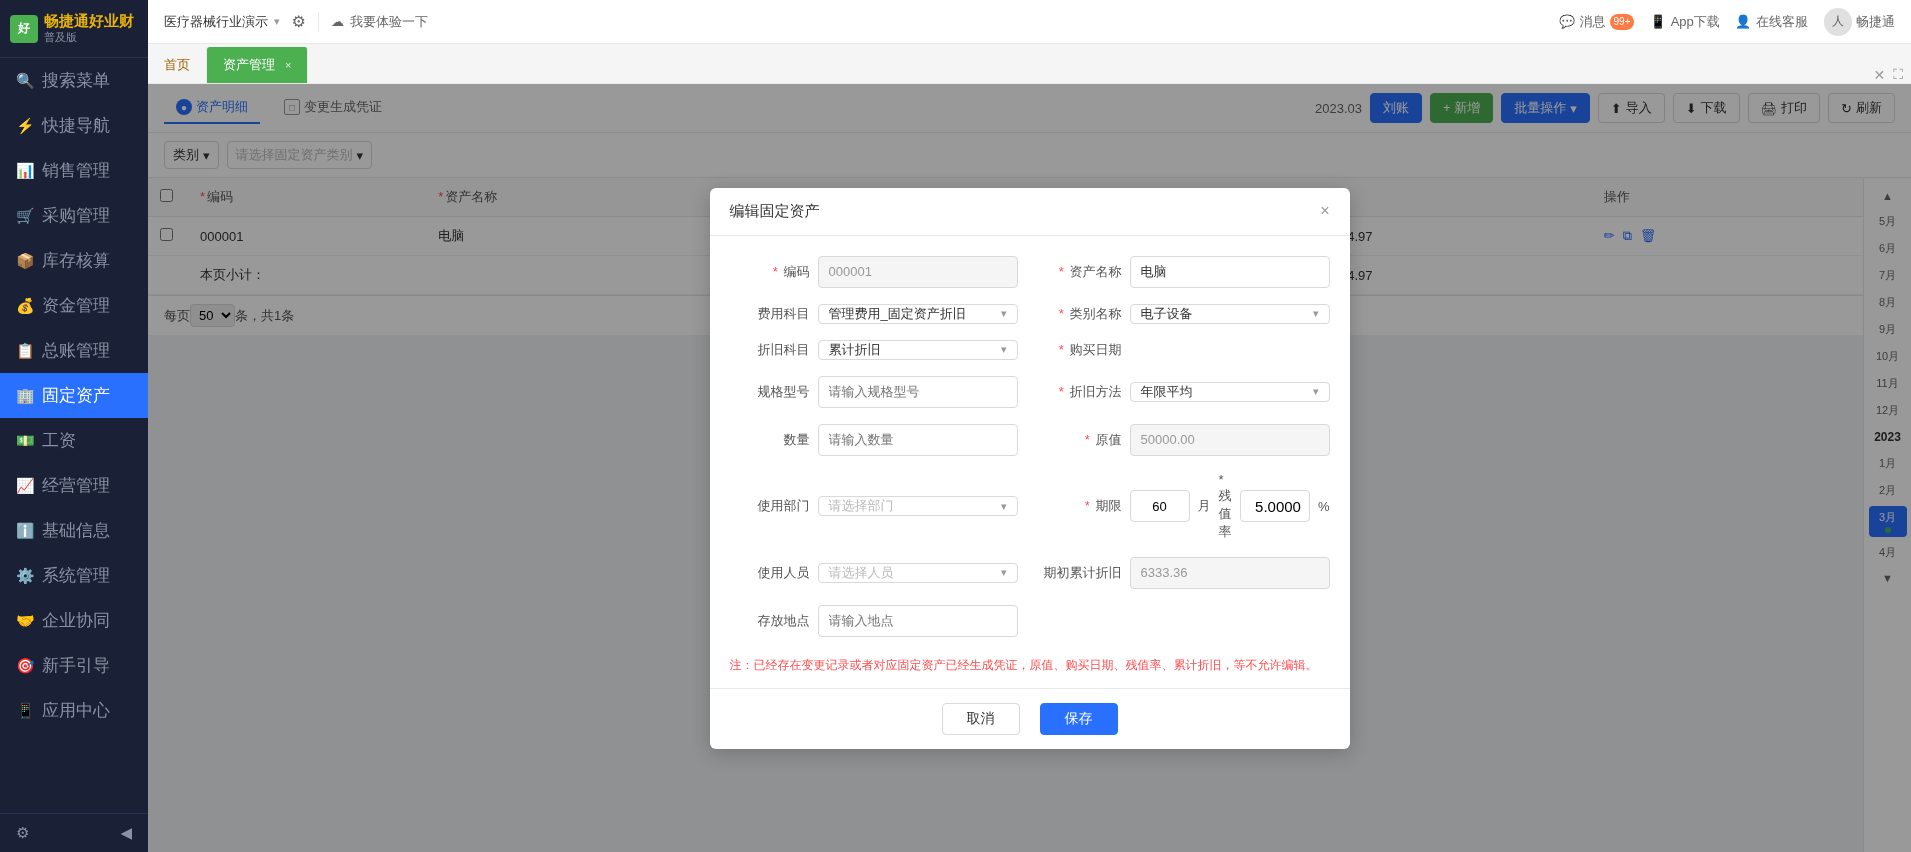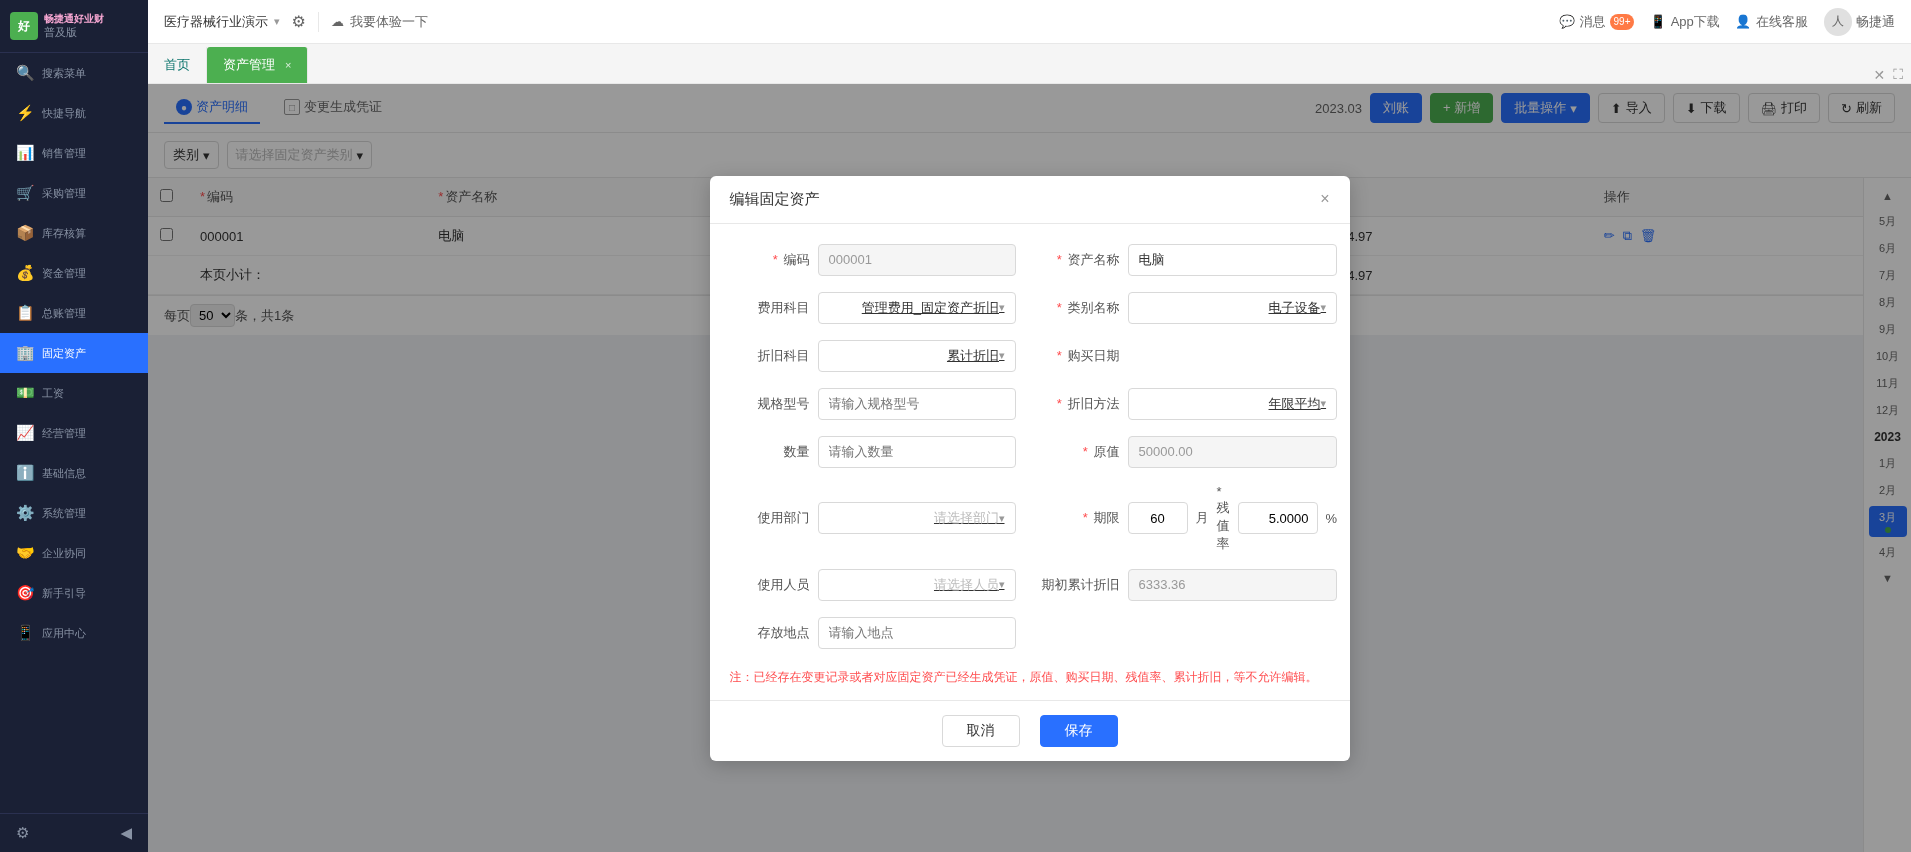--- a/index.html
+++ b/index.html
@@ -6,27 +6,27 @@
     body { font-family: "Microsoft YaHei", "PingFang SC", sans-serif; font-size: 13px; background: #f0f2f5; color: #333; }
     
     
     .app-container { display: flex; height: 852px; width: 1911px; overflow: hidden; }
     
     
     .sidebar { width: 148px; background: #1a2035; display: flex; flex-direction: column; flex-shrink: 0; }
     .sidebar-header { padding: 12px 10px; border-bottom: 1px solid #2a3050; }
     .sidebar-logo { display: flex; align-items: center; gap: 6px; }
     .sidebar-logo-icon { width: 28px; height: 28px; background: #4CAF50; border-radius: 4px; display: flex; align-items: center; justify-content: center; color: white; font-size: 12px; font-weight: bold; }
-    .sidebar-logo-text { color: #f9a8d4; font-size: 10px; font-weight: bold; line-height: 1.2; }
+    .sidebar-logo-text { color: #eab308; font-size: 15px; font-weight: bold; line-height: 1.2; }
     .sidebar-logo-sub { color: #8892a4; font-size: 11px; }
     .sidebar-scroll { overflow-y: auto; flex: 1; }
     .sidebar-item { display: flex; align-items: center; gap: 8px; padding: 11px 16px; color: #8892a4; cursor: pointer; transition: all 0.2s; }
     .sidebar-item.active { background: #2970ff; color: #fff; }
     .sidebar-item-icon { font-size: 15px; width: 18px; text-align: center; }
-    .sidebar-item-label { font-size: 11px; }
+    .sidebar-item-label { font-size: 17px; }
     .sidebar-bottom { padding: 10px 16px; border-top: 1px solid #2a3050; display: flex; align-items: center; justify-content: space-between; }
     .sidebar-settings { color: #8892a4; cursor: pointer; font-size: 15px; }
     .sidebar-collapse { color: #8892a4; cursor: pointer; font-size: 15px; }
     
     
     .main { flex: 1; display: flex; flex-direction: column; overflow: hidden; }
     
     
     .topbar { height: 44px; background: white; display: flex; align-items: center; padding: 0 16px; gap: 12px; border-bottom: 1px solid #e8e8e8; }
     .topbar-demo { display: flex; align-items: center; gap: 6px; font-size: 13px; color: #333; cursor: pointer; }
@@ -37,21 +37,21 @@
     .topbar-right { margin-left: auto; display: flex; align-items: center; gap: 16px; }
     .topbar-badge-item { display: flex; align-items: center; gap: 4px; font-size: 13px; color: #666; cursor: pointer; position: relative; }
     .badge { background: #ff4d4f; color: white; font-size: 10px; border-radius: 10px; padding: 0 4px; min-width: 18px; text-align: center; line-height: 16px; }
     .badge-plus { background: #ff7a45; }
     .topbar-avatar { width: 28px; height: 28px; border-radius: 50%; background: #e0e0e0; display: flex; align-items: center; justify-content: center; font-size: 12px; color: #666; }
     
     
     .tabs-bar { height: 40px; background: #f5f5f5; display: flex; align-items: flex-end; padding-left: 0; border-bottom: 1px solid #e8e8e8; }
     .tab { height: 36px; padding: 0 16px; display: flex; align-items: center; gap: 6px; cursor: pointer; font-size: 13px; color: #666; background: #f5f5f5; border-right: 1px solid #e8e8e8; }
     .tab-close { font-size: 11px; color: #999; margin-left: 4px; cursor: pointer; }
-    .tab-home { color: #0f766e; }
+    .tab-home { color: #a16207; }
     .tab-asset { background: #4CAF50; color: white; border-radius: 3px 3px 0 0; }
     .tab-asset .tab-close { color: rgba(255,255,255,0.8); }
     .tabs-controls { margin-left: auto; display: flex; align-items: center; padding: 0 8px; gap: 8px; }
     .tab-ctrl-btn { color: #999; cursor: pointer; font-size: 14px; }
     
     
     .content { flex: 1; background: #f0f2f5; overflow: hidden; position: relative; }
     .page-header { background: white; padding: 8px 16px; display: flex; align-items: center; justify-content: space-between; border-bottom: 1px solid #e8e8e8; }
     .page-header-left { display: flex; align-items: center; gap: 12px; }
     .page-tab-btn { display: flex; align-items: center; gap: 4px; padding: 6px 12px; font-size: 13px; color: #666; cursor: pointer; border-bottom: 2px solid transparent; }
@@ -97,30 +97,30 @@
     .modal-footer { padding: 14px 20px; border-top: 1px solid #e8e8e8; display: flex; align-items: center; justify-content: center; gap: 20px; }
     .modal-note { padding: 0 20px 14px; font-size: 12px; color: #ff4d4f; }
     
     
     .form-grid { display: grid; grid-template-columns: 1fr 1fr; gap: 16px 24px; }
     .form-item { display: flex; align-items: center; gap: 8px; }
     .form-label { min-width: 80px; text-align: right; font-size: 13px; color: #555; flex-shrink: 0; }
     .form-label .required { color: #ff4d4f; margin-right: 2px; }
     .form-input { flex: 1; height: 32px; border: 1px solid #d9d9d9; border-radius: 4px; padding: 0 10px; font-size: 13px; color: #333; outline: none; }
     .form-input.disabled { background: #f5f5f5; color: #999; }
-    .form-select { flex: 1; height: 32px; border: 1px solid #d9d9d9; border-radius: 4px; padding: 0 10px; font-size: 13px; color: #333; display: flex; align-items: center; justify-content: flex-end; cursor: pointer; background: white; text-decoration: underline; }
+    .form-select { flex: 1; height: 20px; border: 1px solid #d9d9d9; border-radius: 4px; padding: 0 10px; font-size: 13px; color: #333; display: flex; align-items: center; justify-content: space-between; cursor: pointer; background: white; }
     .form-select .arrow { color: #999; font-size: 11px; }
     .form-select .placeholder { color: #bbb; }
     .form-input-date { display: flex; align-items: center; flex: 1; border: 1px solid #d9d9d9; border-radius: 4px; overflow: hidden; }
     .form-input-date input { flex: 1; height: 32px; border: none; padding: 0 10px; font-size: 13px; outline: none; }
     .form-input-date .cal-icon { padding: 0 8px; color: #999; cursor: pointer; }
     .form-row-inline { display: flex; align-items: center; gap: 8px; flex: 1; }
     .form-row-inline .form-input-sm { width: 60px; height: 32px; border: 1px solid #d9d9d9; border-radius: 4px; padding: 0 8px; font-size: 13px; text-align: center; outline: none; }
     .form-row-inline .unit { font-size: 13px; color: #555; }
-    .form-row-inline .form-input-rate { width: 80px; height: 32px; border: 1px solid #d9d9d9; border-radius: 4px; padding: 0 8px; font-size: 13px; text-align: right; outline: none; }
+    .form-row-inline .form-input-rate { width: 70px; height: 32px; border: 1px solid #d9d9d9; border-radius: 4px; padding: 0 8px; font-size: 15px; text-align: right; outline: none; }
     
     .btn-cancel { padding: 6px 24px; border: 1px solid #d9d9d9; border-radius: 4px; background: white; color: #333; font-size: 14px; cursor: pointer; }
     .btn-save { padding: 6px 24px; border: 1px solid #2970ff; border-radius: 4px; background: #2970ff; color: white; font-size: 14px; cursor: pointer; }
     
     .pagination { padding: 8px 16px; background: white; border-top: 1px solid #e8e8e8; display: flex; align-items: center; gap: 0; font-size: 13px; color: #555; }
     .pagination select { border: 1px solid #d9d9d9; border-radius: 4px; padding: 2px 4px; font-size: 13px; }
     
     .content-inner { display: flex; flex-direction: column; height: 100%; position: relative; }
   </style>
 </head>

